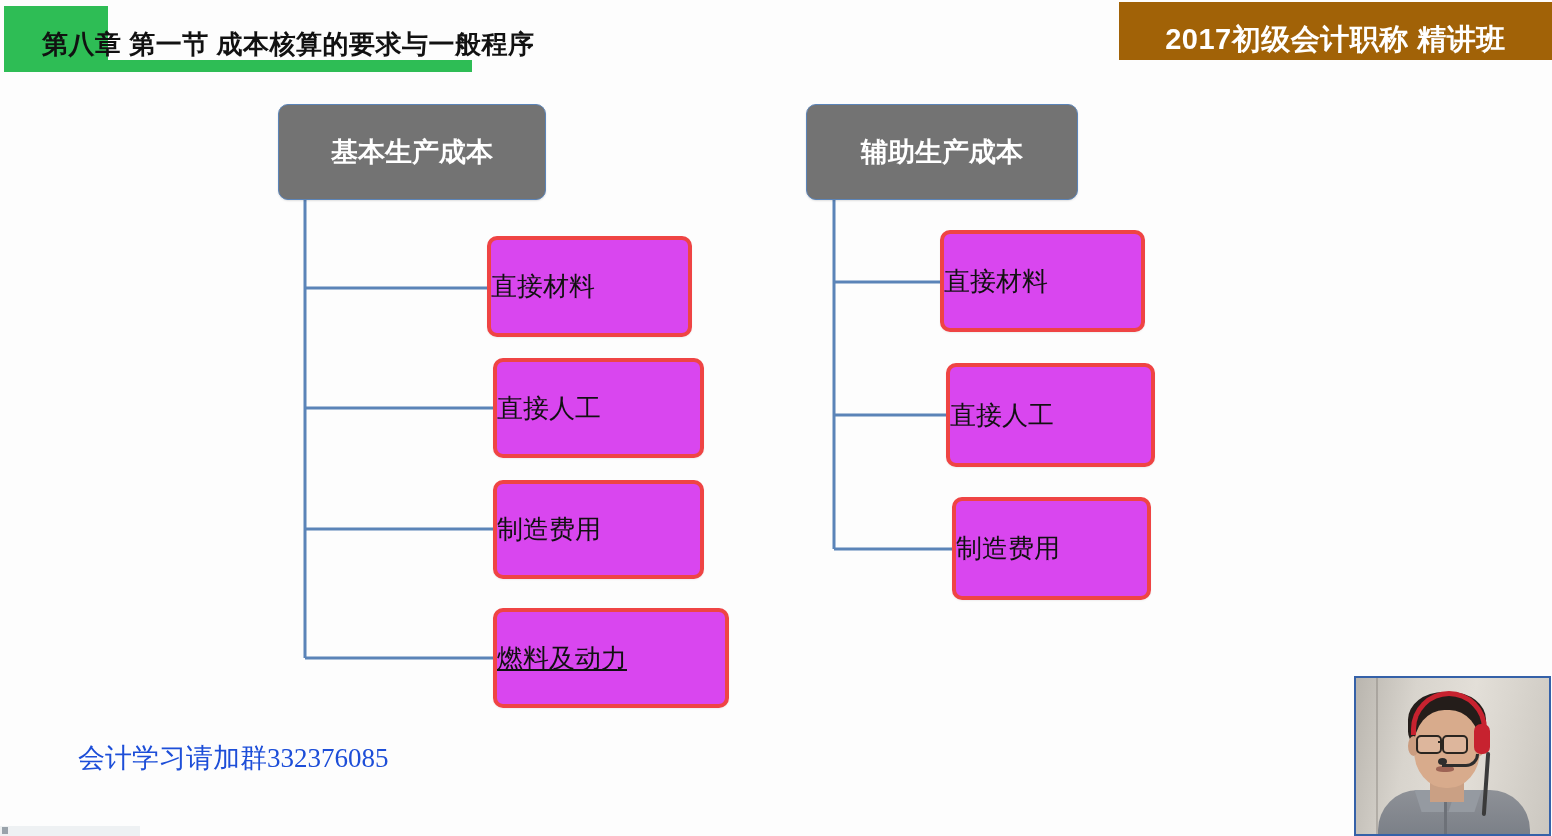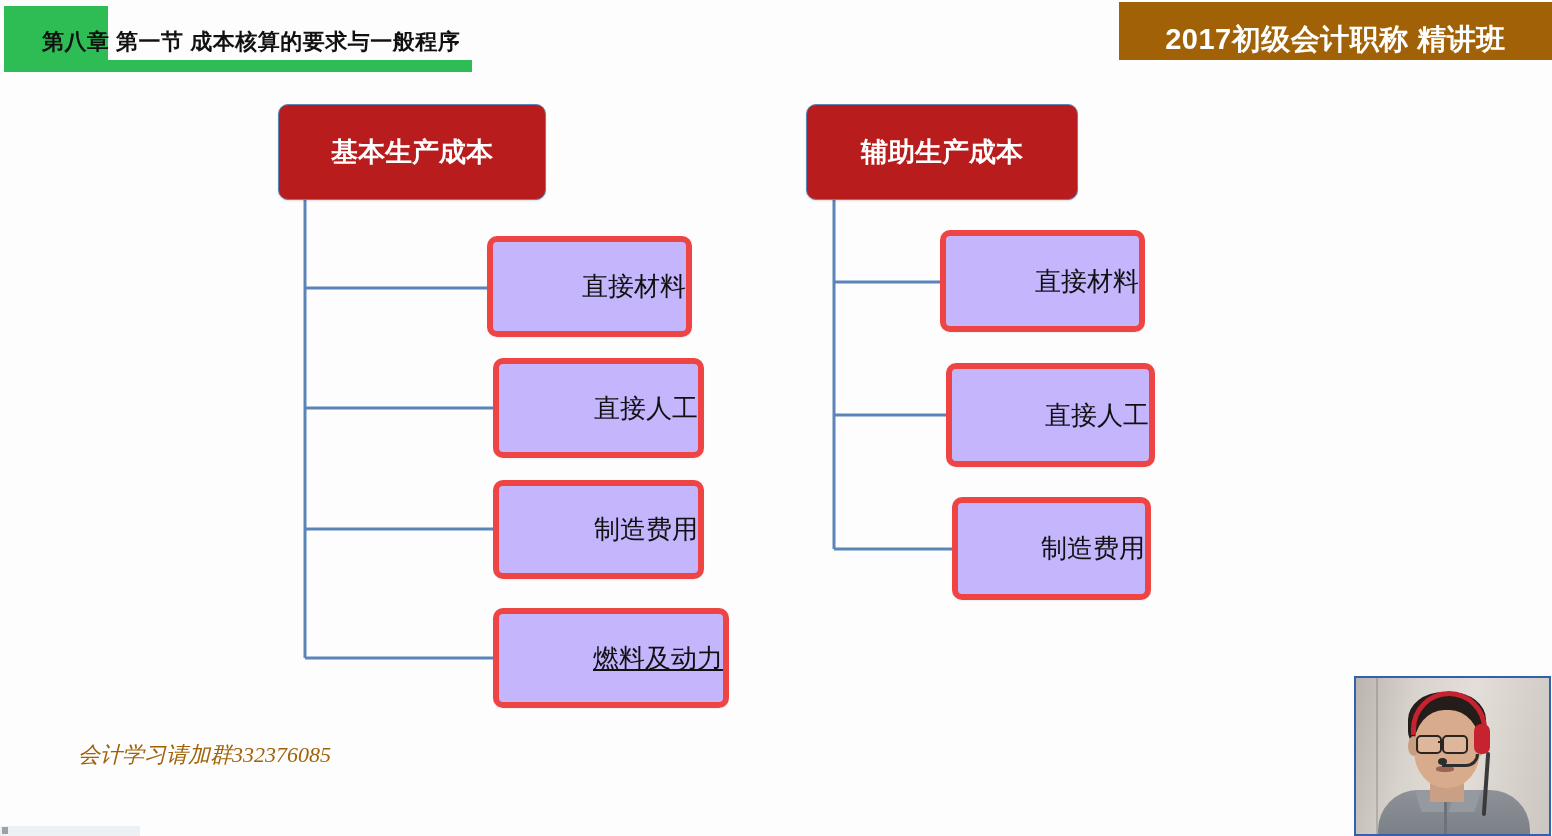--- a/index.html
+++ b/index.html
@@ -32,21 +32,21 @@
     left: 4px;
     top: 60px;
     width: 468px;
     height: 12px;
     background: #2ebd55;
   }
   .header-title {
     position: absolute;
     left: 42px;
     top: 27px;
-    font-size: 22px;
+    font-size: 26px;
     font-weight: bold;
     color: #111111;
     letter-spacing: 0.5px;
     white-space: nowrap;
     z-index: 3;
   }
 
   
   .course-badge {
     position: absolute;
@@ -77,48 +77,47 @@
     pointer-events: none;
   }
   .node {
     position: absolute;
     box-sizing: border-box;
     display: flex;
     align-items: center;
     border-radius: 10px;
   }
   .node-root {
-    background: #b91c1c;
+    background: #737373;
     border: 1px solid #5b84b8;
     color: #ffffff;
     font-size: 27px;
     font-weight: bold;
     justify-content: center;
     box-shadow: 0 1px 2px rgba(0,0,0,0.12);
   }
   .node-child {
-    background: #c4b5fd;
-    border: 6px solid #ef4444;
+    background: #d946ef;
+    border: 4px solid #ef4444;
     color: #111111;
     font-size: 26px;
-    justify-content: flex-end;
+    justify-content: flex-start;
     box-shadow: 0 1px 2px rgba(0,0,0,0.06);
   }
 
   
   .watermark-qq {
     position: absolute;
     left: 78px;
     top: 740px;
     font-family: "Liberation Serif", "DejaVu Serif", serif;
-    font-size: 22px;
-    color: #a16207;
+    font-size: 27px;
+    color: #1d4ed8;
     white-space: nowrap;
     text-shadow: 0 0 4px #ffffff, 0 0 6px #ffffff;
-    font-style: italic;
   }
   .watermark-brand {
     position: absolute;
     left: 8px;
     top: 780px;
     font-size: 32px;
     font-weight: bold;
     color: #2ebd55;
     white-space: nowrap;
     letter-spacing: 1px;

